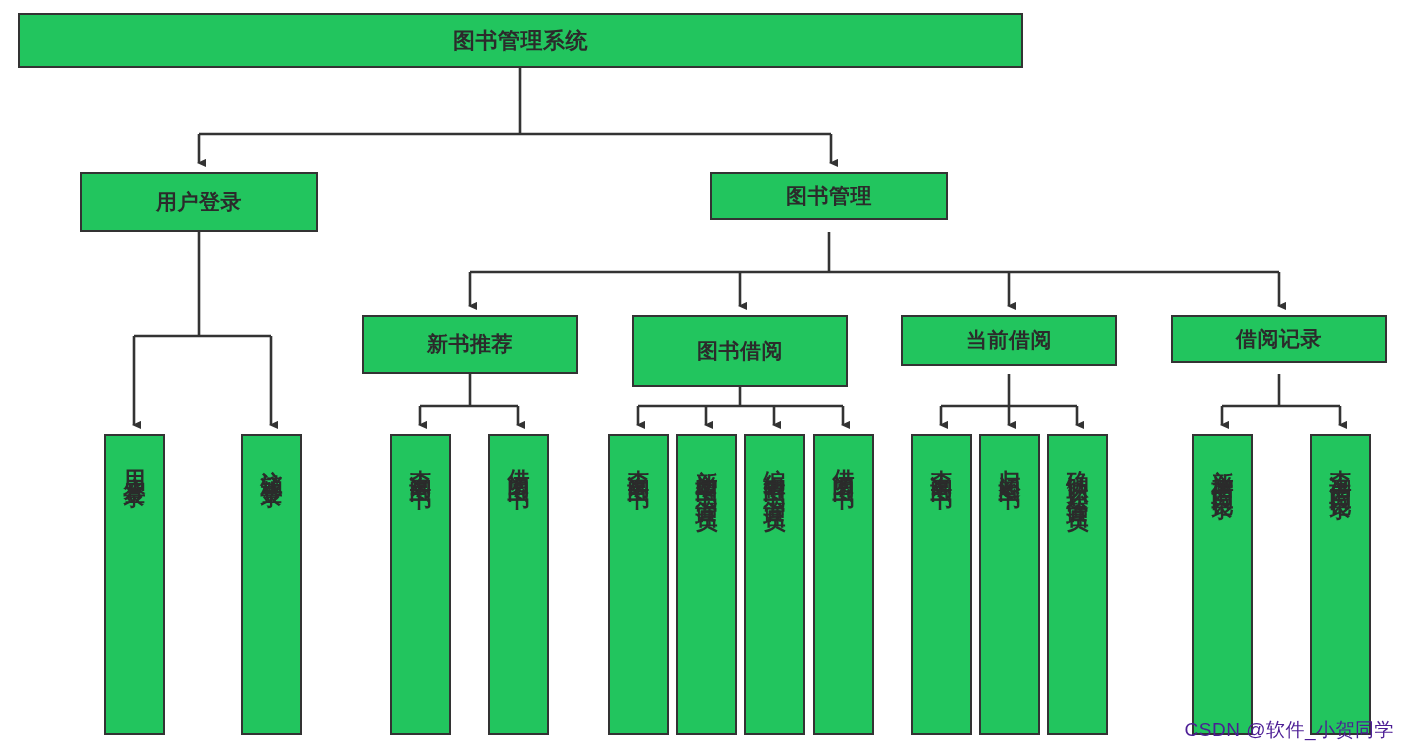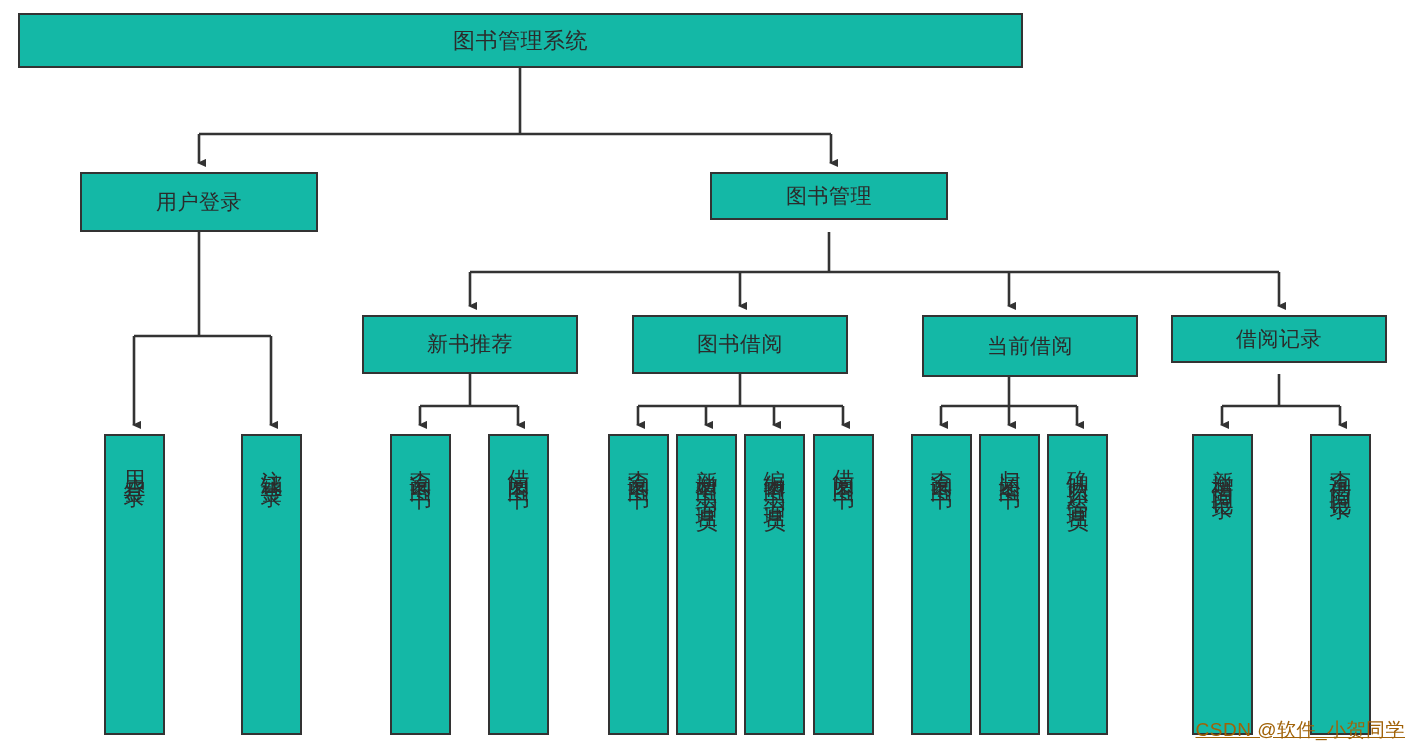--- a/index.html
+++ b/index.html
@@ -22,26 +22,27 @@
     position: absolute;
     left: 0;
     top: 0;
     width: 1405px;
     height: 747px;
     pointer-events: none;
   }
   .node {
     position: absolute;
     box-sizing: border-box;
-    background: #14b8a6;
+    background: #22c55e;
     border: 2px solid #333333;
     display: flex;
     align-items: center;
     justify-content: center;
     z-index: 2;
+    font-weight: bold;
   }
   .node-label {
     color: #2b2b2b;
     line-height: 1.18;
     white-space: pre;
     text-align: center;
   }
   .node.horiz .node-label {
     font-size: 21px;
     letter-spacing: 0.5px;
@@ -54,28 +55,27 @@
   .node.vert .node-label {
     writing-mode: vertical-rl;
     text-orientation: upright;
     font-size: 22px;
     letter-spacing: 6px;
     line-height: 1;
   }
   .node.root .node-label { font-size: 22px; }
   #watermark {
     position: absolute;
-    right: 0;
+    right: 11px;
     bottom: 4px;
     font-size: 19px;
-    color: #a16207;
+    color: #4c1d95;
     letter-spacing: 0.5px;
     z-index: 5;
     white-space: pre;
-    text-decoration: underline;
   }
 </style>
 </head>
 <body>
 
 <div id="diagram-canvas">
 
   <svg id="edge-layer" viewBox="0 0 1405 747" width="1405" height="747" xmlns="http://www.w3.org/2000/svg">
     <defs>
       <marker id="arrow" markerWidth="9" markerHeight="9" refX="4.5" refY="7" orient="auto" markerUnits="userSpaceOnUse">
@@ -147,25 +147,25 @@
   </div>
 
   <div class="node horiz" style="left:710px; top:172px; width:238px; height:48px;">
     <span class="node-label">图书管理</span>
   </div>
 
   <div class="node horiz" style="left:362px; top:315px; width:216px; height:59px;">
     <span class="node-label">新书推荐</span>
   </div>
 
-  <div class="node horiz" style="left:632px; top:315px; width:216px; height:59px;">
+  <div class="node horiz" style="left:632px; top:315px; width:216px; height:72px;">
     <span class="node-label">图书借阅</span>
   </div>
 
-  <div class="node horiz" style="left:922px; top:315px; width:216px; height:62px;">
+  <div class="node horiz" style="left:901px; top:315px; width:216px; height:51px;">
     <span class="node-label">当前借阅</span>
   </div>
 
   <div class="node horiz" style="left:1171px; top:315px; width:216px; height:48px;">
     <span class="node-label">借阅记录</span>
   </div>
 
   <div class="node vert" style="left:104px; top:434px; width:61px; height:301px;">
     <span class="node-label">用户登录</span>
   </div>

